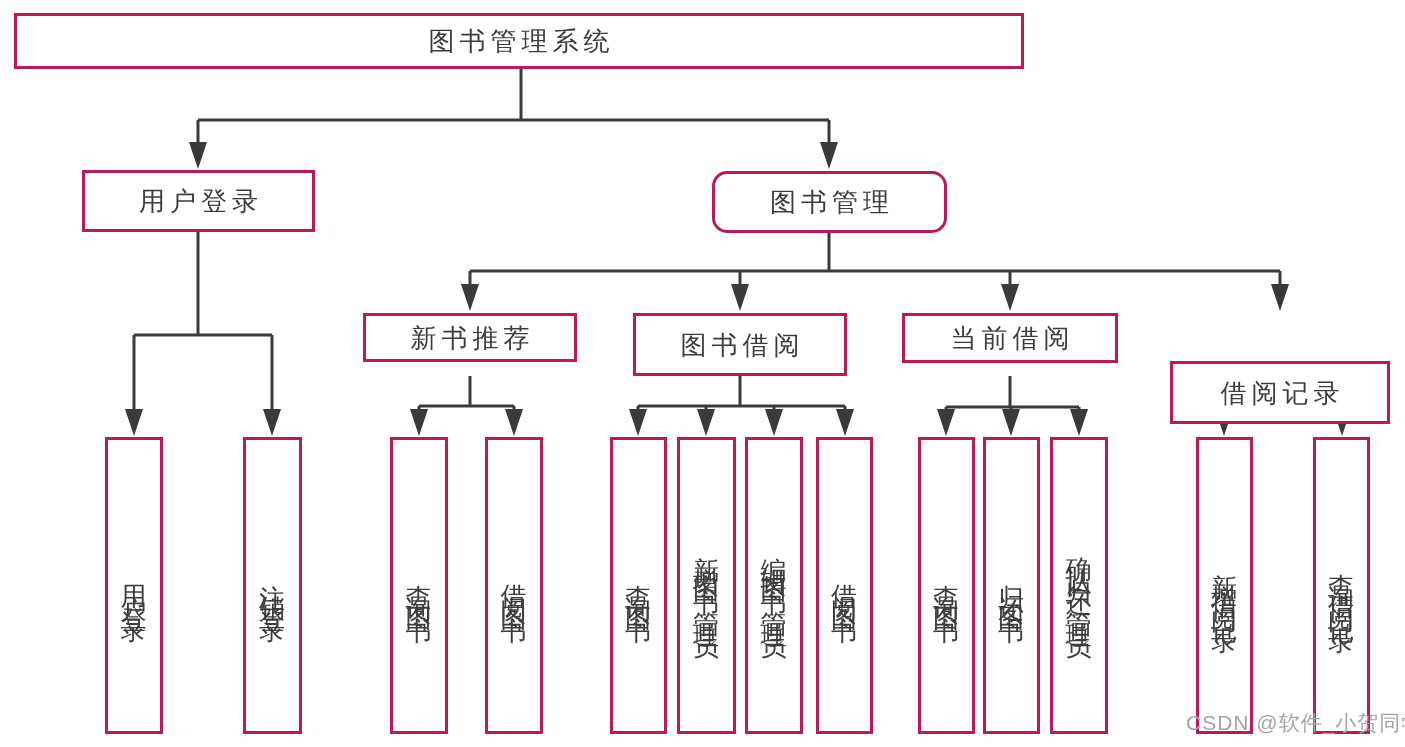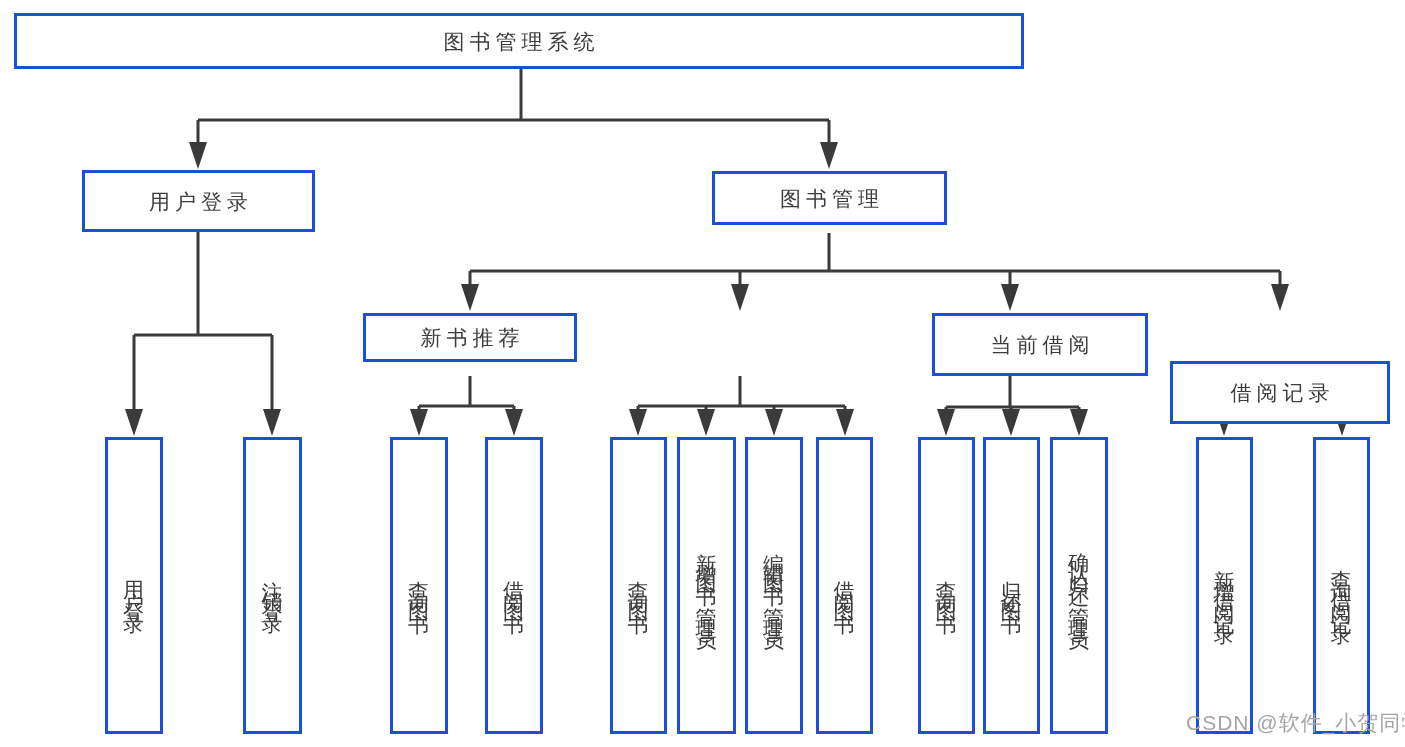--- a/index.html
+++ b/index.html
@@ -12,27 +12,27 @@
     overflow: hidden;
   }
   svg.wires {
     position: absolute;
     left: 0; top: 0;
     width: 1405px; height: 747px;
   }
   .node {
     position: absolute;
     box-sizing: border-box;
-    border: 3px solid #1d4ed8;
+    border: 3px solid #be185d;
     background: #ffffff;
     color: #3c3c3c;
     display: flex;
     align-items: center;
     justify-content: center;
-    font-size: 21px;
+    font-size: 26px;
     line-height: 1;
   }
   .node.h {
     letter-spacing: 5px;
     text-indent: 5px;
     white-space: nowrap;
   }
   .node.v {
     writing-mode: vertical-rl;
     letter-spacing: 11px;
@@ -80,24 +80,25 @@
       M937 409 L955 409 L946 436 Z
       M1002 409 L1020 409 L1011 436 Z
       M1070 409 L1088 409 L1079 436 Z
       M1215 409 L1233 409 L1224 436 Z
       M1333 409 L1351 409 L1342 436 Z"></path>
   </svg>
 
   <div class="node h" style="left:14px; top:13px; width:1010px; height:56px;">图书管理系统</div>
 
   <div class="node h" style="left:82px; top:170px; width:233px; height:62px;">用户登录</div>
-  <div class="node h" style="left:712px; top:171px; width:235px; height:54px;">图书管理</div>
+  <div class="node h" style="left:712px; top:171px; width:235px; height:62px;border-radius:15px;">图书管理</div>
 
   <div class="node h" style="left:363px; top:313px; width:214px; height:49px;">新书推荐</div>
-  <div class="node h" style="left:902px; top:313px; width:216px; height:63px;margin-left:30px;">当前借阅</div>
+  <div class="node h" style="left:633px; top:313px; width:214px; height:63px;">图书借阅</div>
+  <div class="node h" style="left:902px; top:313px; width:216px; height:50px;">当前借阅</div>
   <div class="node h" style="left:1170px; top:313px; width:220px; height:63px;margin-top:48px;">借阅记录</div>
 
   <div class="node v" style="left:105px; top:437px; width:58px; height:297px;">用户登录</div>
   <div class="node v" style="left:243px; top:437px; width:59px; height:297px;">注销登录</div>
 
   <div class="node v" style="left:390px; top:437px; width:58px; height:297px;">查询图书</div>
   <div class="node v" style="left:485px; top:437px; width:58px; height:297px;">借阅图书</div>
 
   <div class="node v" style="left:610px; top:437px; width:57px; height:297px;">查询图书</div>
   <div class="node v" style="left:677px; top:437px; width:59px; height:297px;">新增图书（管理员）</div>

